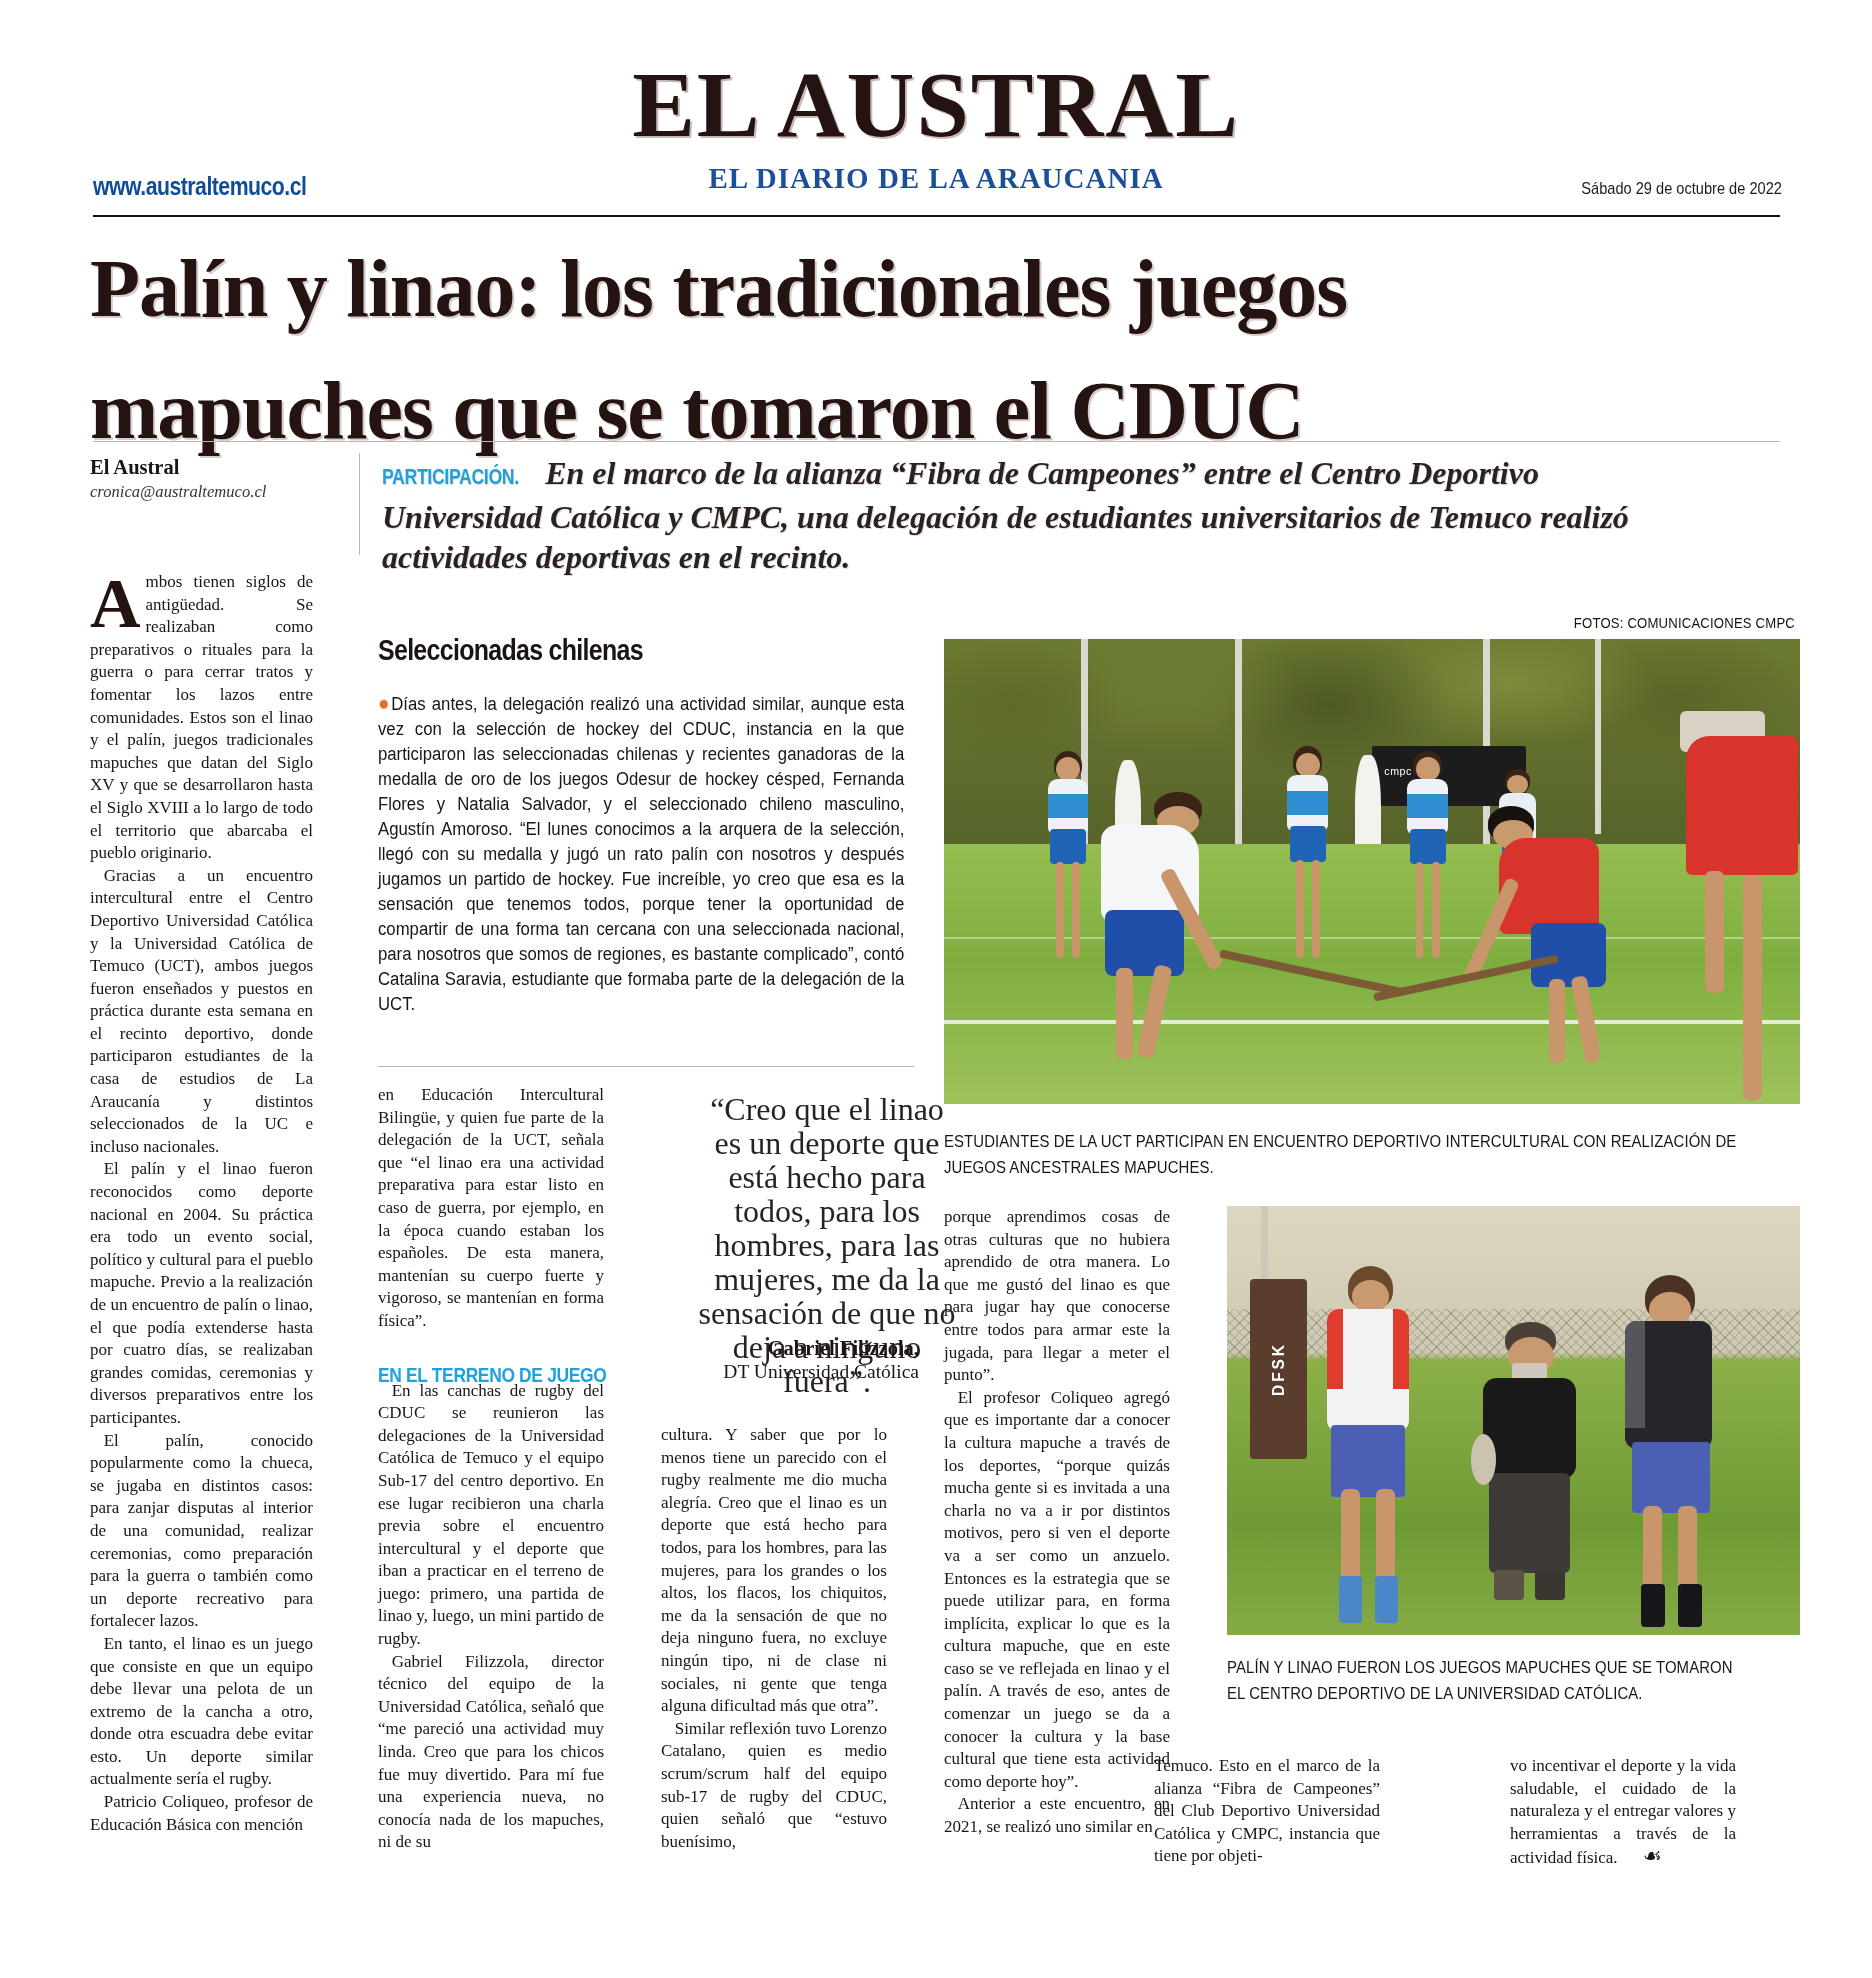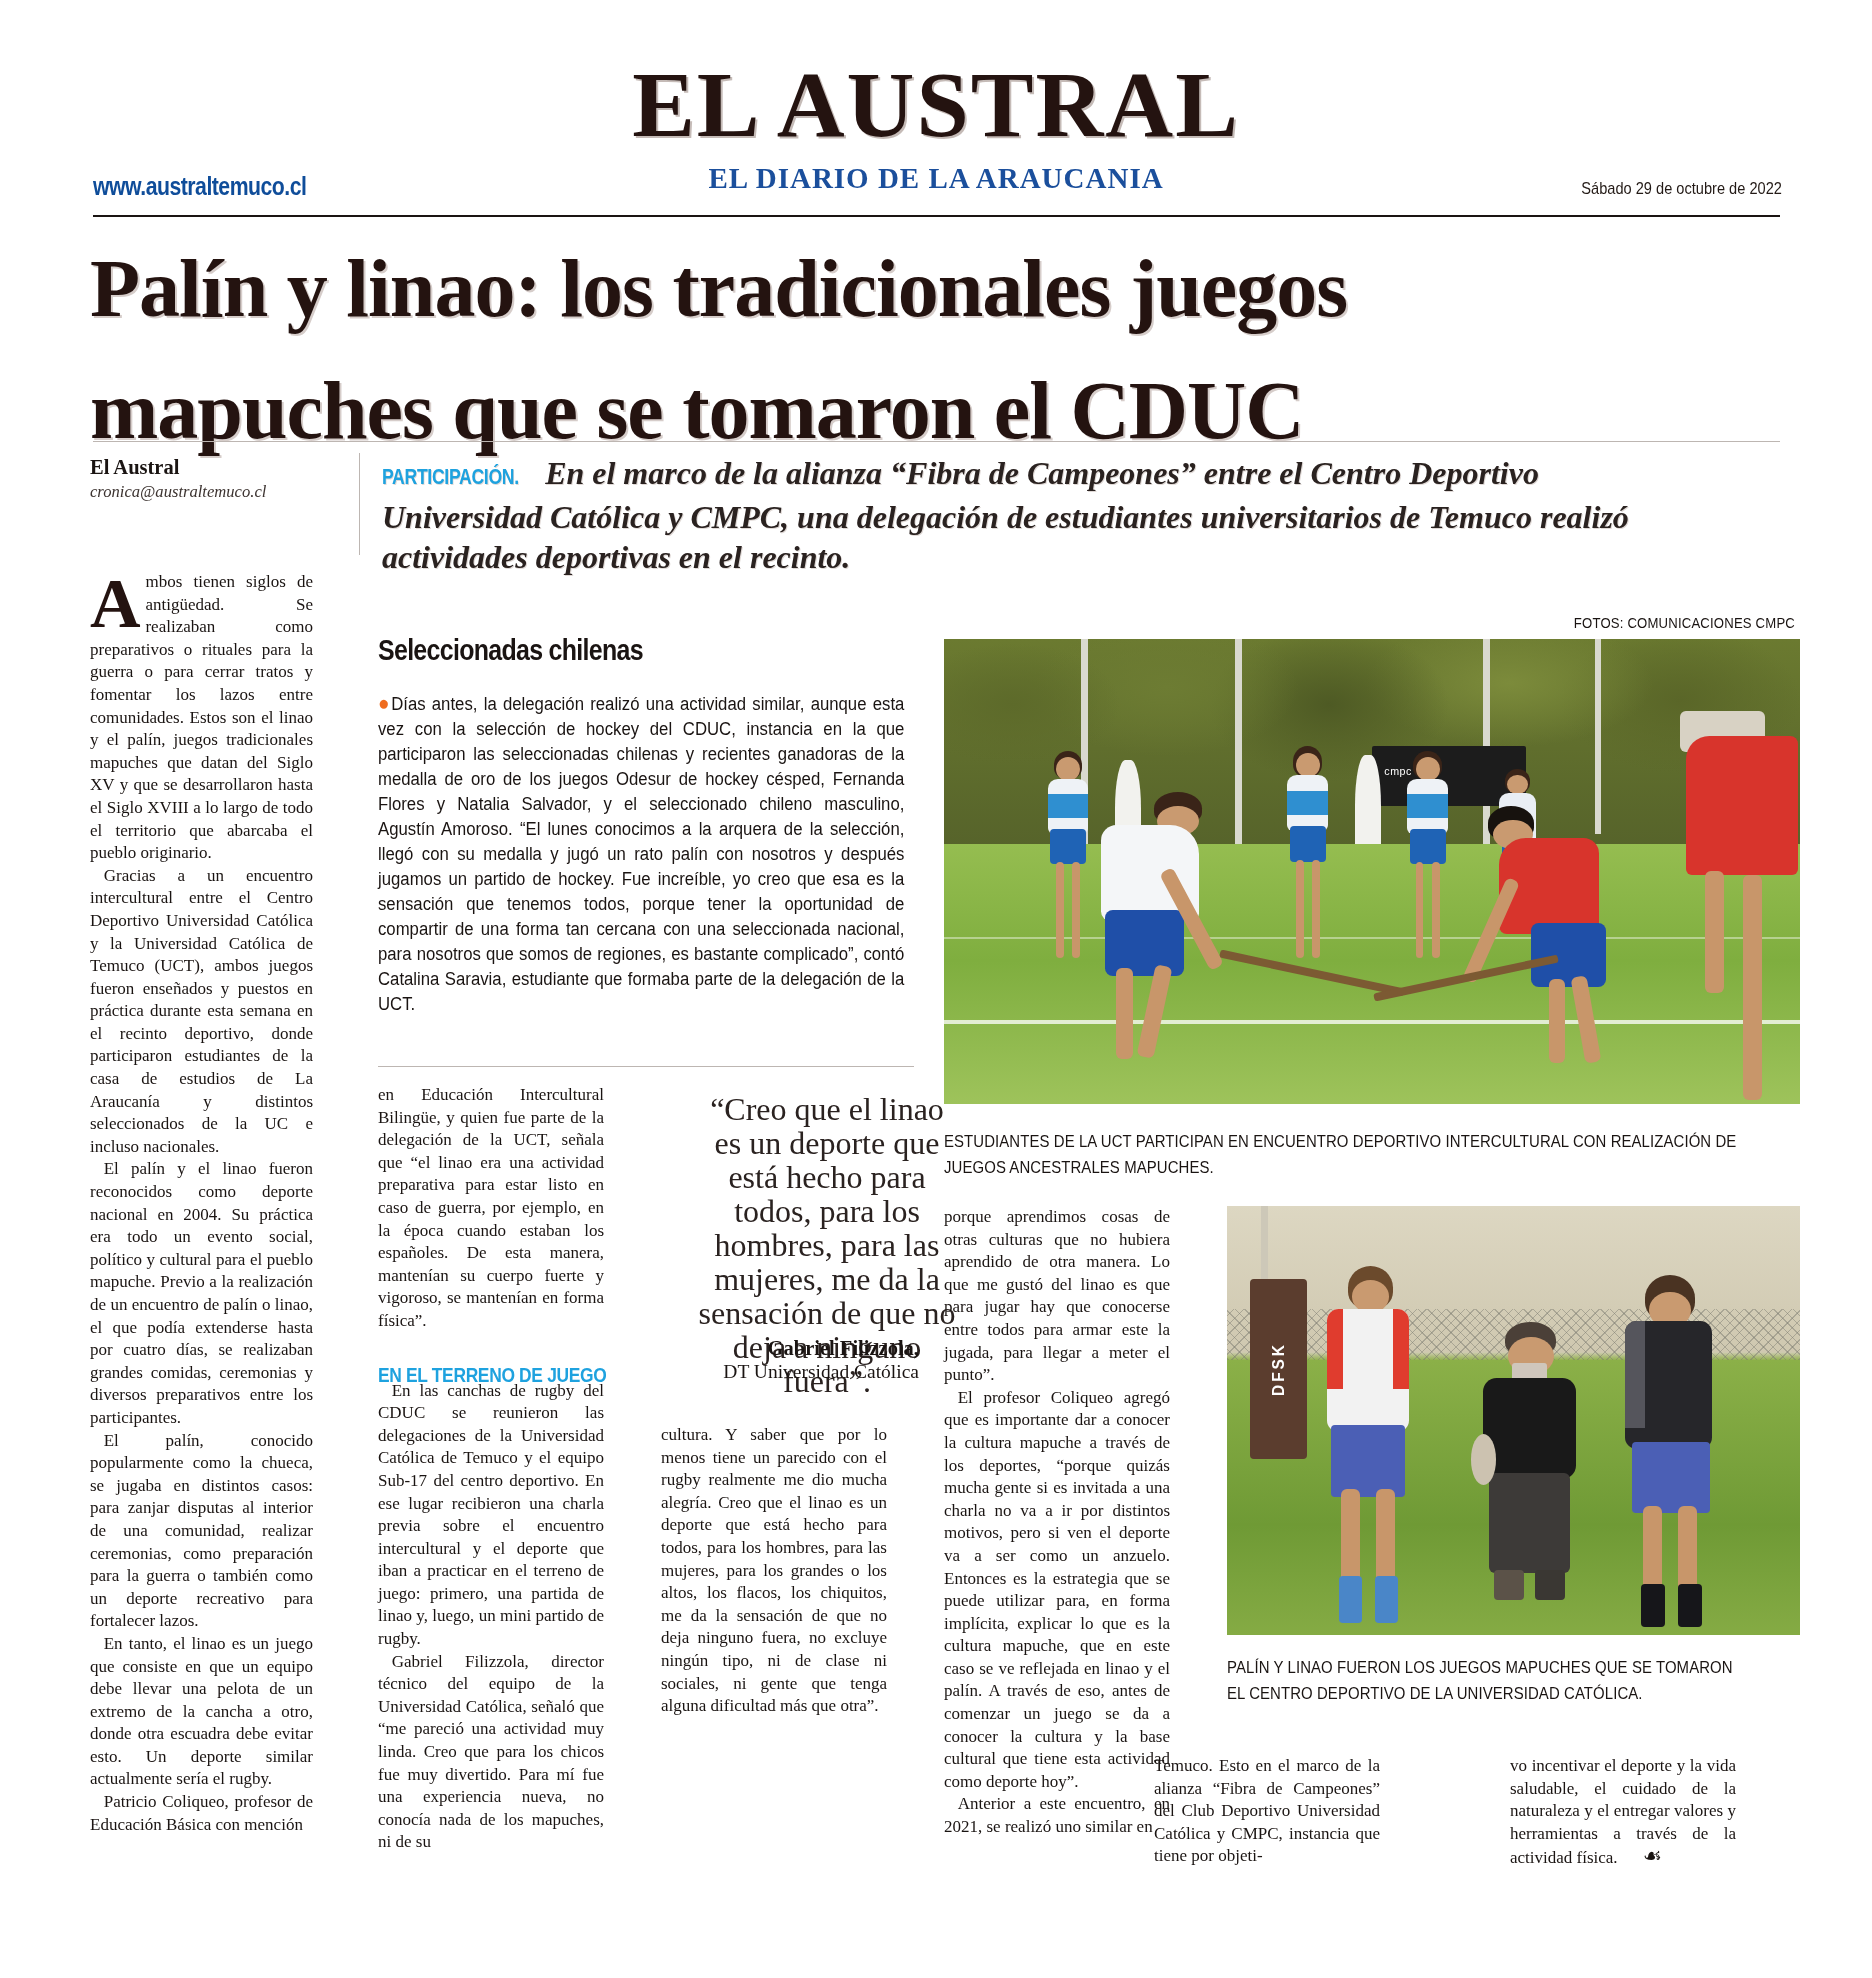--- a/index.html
+++ b/index.html
@@ -268,20 +268,21 @@
   </div>
 
   <div class="sub-kicker" style="left:378px; top:1364px; width:332px;">EN EL TERRENO DE JUEGO</div>
 
   <div class="pullquote" style="left:698px; top:1092px; width:258px;text-align:center;">“Creo que el linao es un deporte que está hecho para todos, para los hombres, para las mujeres,  me da la sensación de que no deja a ninguno fuera”.</div>
   <div class="pq-name" style="left:661px; top:1336px; width:258px;">Gabriel Filizzola,</div>
   <div class="pq-role" style="left:661px; top:1360px; width:258px;">DT Universidad Católica</div>
 
   <div class="col" id="col3" style="left:661px; top:1424px; width:226px; height:497px;">
     <p class="first">cultura. Y saber que por lo menos tiene un parecido con el rugby realmente me dio mucha alegría. Creo que el linao es un deporte que está hecho para todos, para los hombres, para las mujeres, para los grandes o los altos, los flacos, los chiquitos, me da la sensación de que no deja ninguno fuera, no excluye ningún tipo, ni de clase ni sociales, ni gente que tenga alguna dificultad más que otra”.</p>
+    <p>Similar reflexión tuvo Lorenzo Catalano, quien es medio scrum/scrum half del equipo sub-17 de rugby del CDUC, quien señaló que “estuvo buenísimo,</p>
   </div>
 
   <div class="credit" style="left:1307px; top:616px; width:488px;">FOTOS: COMUNICACIONES CMPC</div>
 
   <div class="photo" style="left:944px; top:639px; width:856px; height:465px;">
     <div class="scene1">
       <div class="trees"></div>
       <div class="pole" style="left:16%;top:0;height:46%;"></div>
       <div class="pole" style="left:34%;top:0;height:44%;"></div>
       <div class="pole" style="left:63%;top:0;height:45%;"></div>

